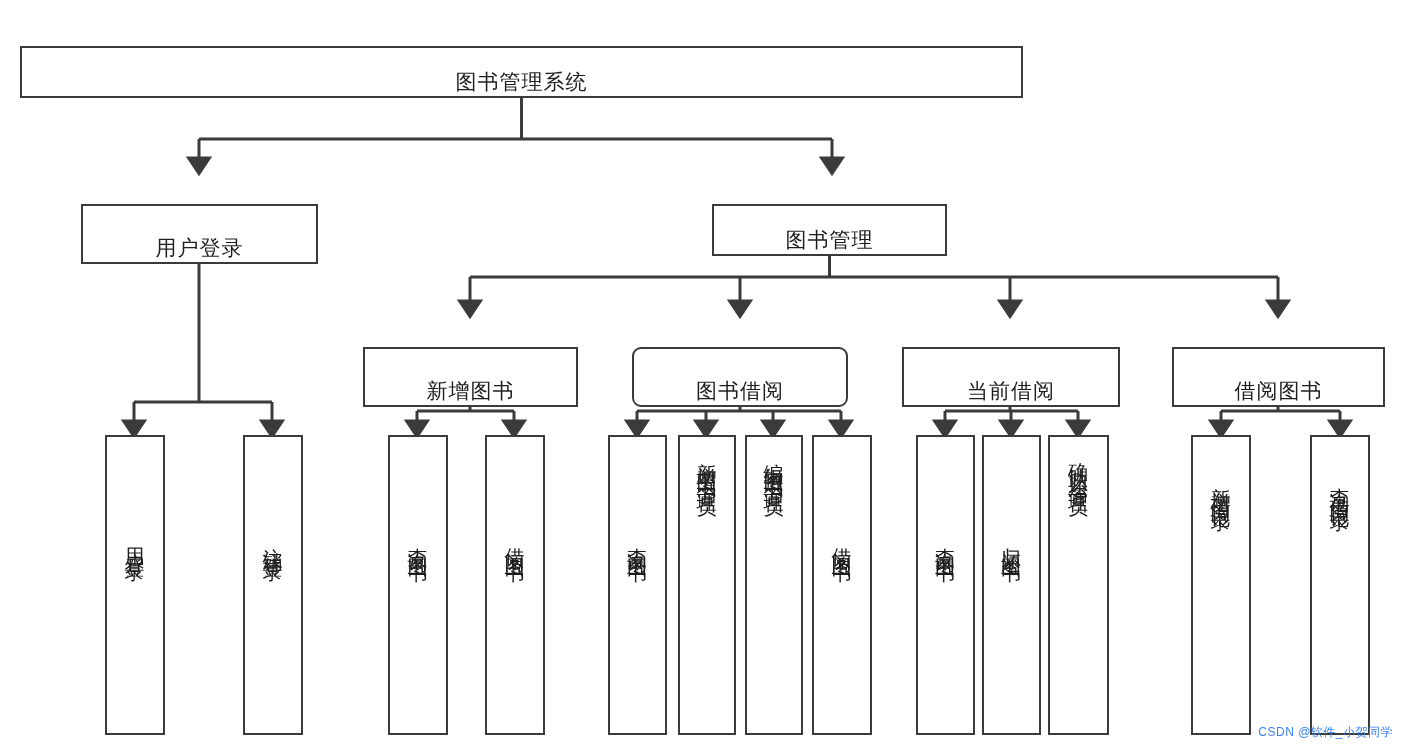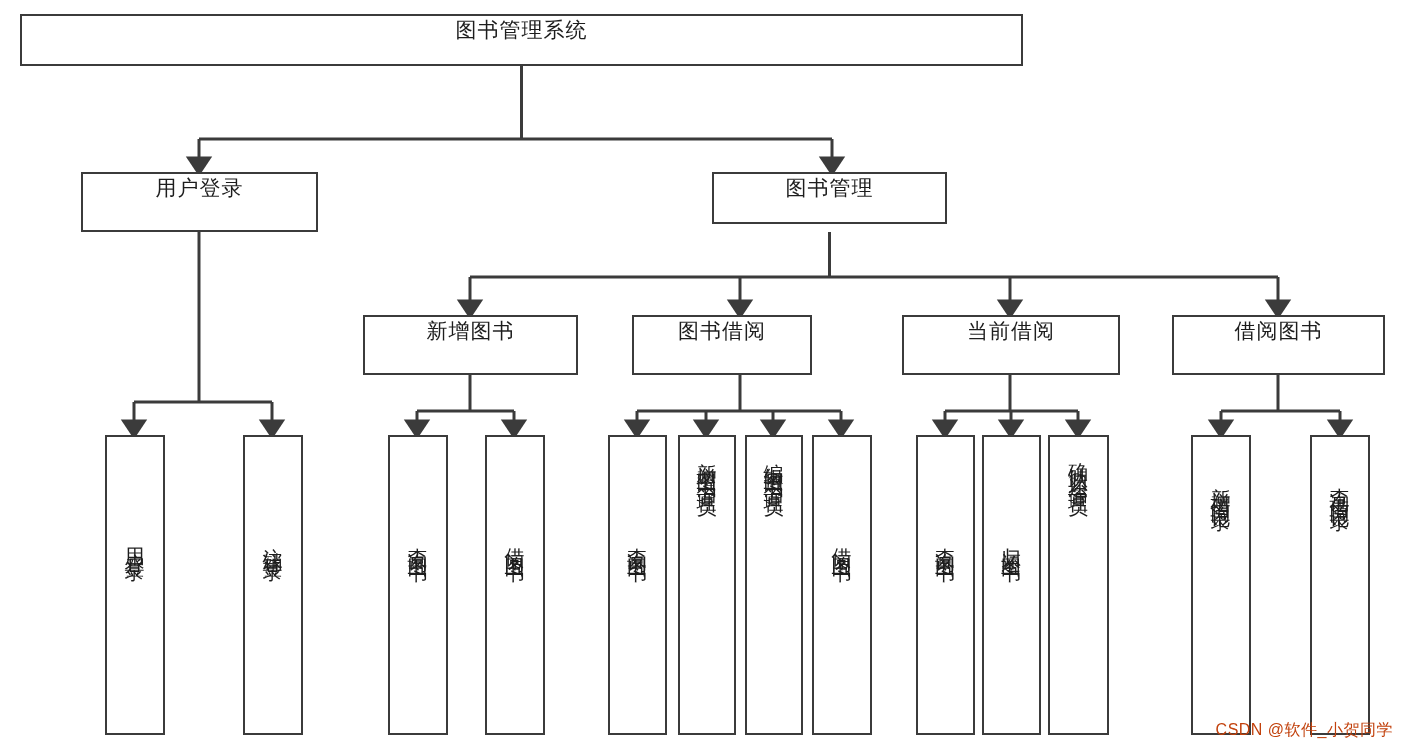--- a/index.html
+++ b/index.html
@@ -1,32 +1,32 @@
 <!DOCTYPE html>
 <html><head>
 <meta charset="utf-8">
 <style>
   html,body{margin:0;padding:0;background:#ffffff;}
   body{width:1405px;height:747px;position:relative;overflow:hidden;
        font-family:"Liberation Sans","DejaVu Sans",sans-serif;}
   #canvas{position:absolute;left:0;top:0;width:1405px;height:747px;}
   svg.wires{position:absolute;left:0;top:0;width:1405px;height:747px;pointer-events:none;}
   .node{position:absolute;box-sizing:border-box;background:#ffffff;
-        border:2px solid #3b3b3b;display:flex;align-items:flex-start;justify-content:center;
-        color:#1d1d1d;}
+        border:2px solid #3b3b3b;display:flex;align-items:flex-end;justify-content:center;
+        color:#1d1d1d;margin-top:32px;}
   .node.h{font-size:21px;letter-spacing:1px;}
   .leaf{position:absolute;box-sizing:border-box;background:#ffffff;
         border:2px solid #3b3b3b;color:#1d1d1d;font-size:20px;
         display:flex;align-items:flex-start;justify-content:center;
         padding-top:10px;}
   .leaf .vt{writing-mode:vertical-rl;text-orientation:upright;
             letter-spacing:5px;line-height:1.0;white-space:nowrap;}
   .leaf.mid .vt{margin-top:85px;}
   .leaf.mid3 .vt{margin-top:25px;}
-  .watermark{position:absolute;right:12px;bottom:6px;font-size:16px;color:#c2410c;
+  .watermark{position:absolute;right:12px;bottom:6px;font-size:12px;color:#3b82f6;
              white-space:nowrap;letter-spacing:0.5px;margin-top:23px;}
 </style>
 </head>
 <body>
 
 <div id="canvas">
 
   <svg class="wires" viewBox="0 0 1405 747" xmlns="http://www.w3.org/2000/svg">
     <defs>
       <marker id="arw" markerWidth="10" markerHeight="10" refX="3.2" refY="5" orient="auto" markerUnits="strokeWidth">
@@ -84,21 +84,21 @@
   <div class="node h" style="left:81px;top:172px;width:237px;height:60px;">
     <span>用户登录</span>
   </div>
   <div class="node h" style="left:712px;top:172px;width:235px;height:52px;">
     <span>图书管理</span>
   </div>
 
   <div class="node h" style="left:363px;top:315px;width:215px;height:60px;">
     <span>新增图书</span>
   </div>
-  <div class="node h" style="left:632px;top:315px;width:180px;height:60px;">
+  <div class="node h" style="left:632px;top:315px;width:216px;height:60px;border-radius:9px;">
     <span>图书借阅</span>
   </div>
   <div class="node h" style="left:902px;top:315px;width:218px;height:60px;">
     <span>当前借阅</span>
   </div>
   <div class="node h" style="left:1172px;top:315px;width:213px;height:60px;">
     <span>借阅图书</span>
   </div>
 
   <div class="leaf mid" style="left:105px;top:435px;width:60px;height:300px;">

